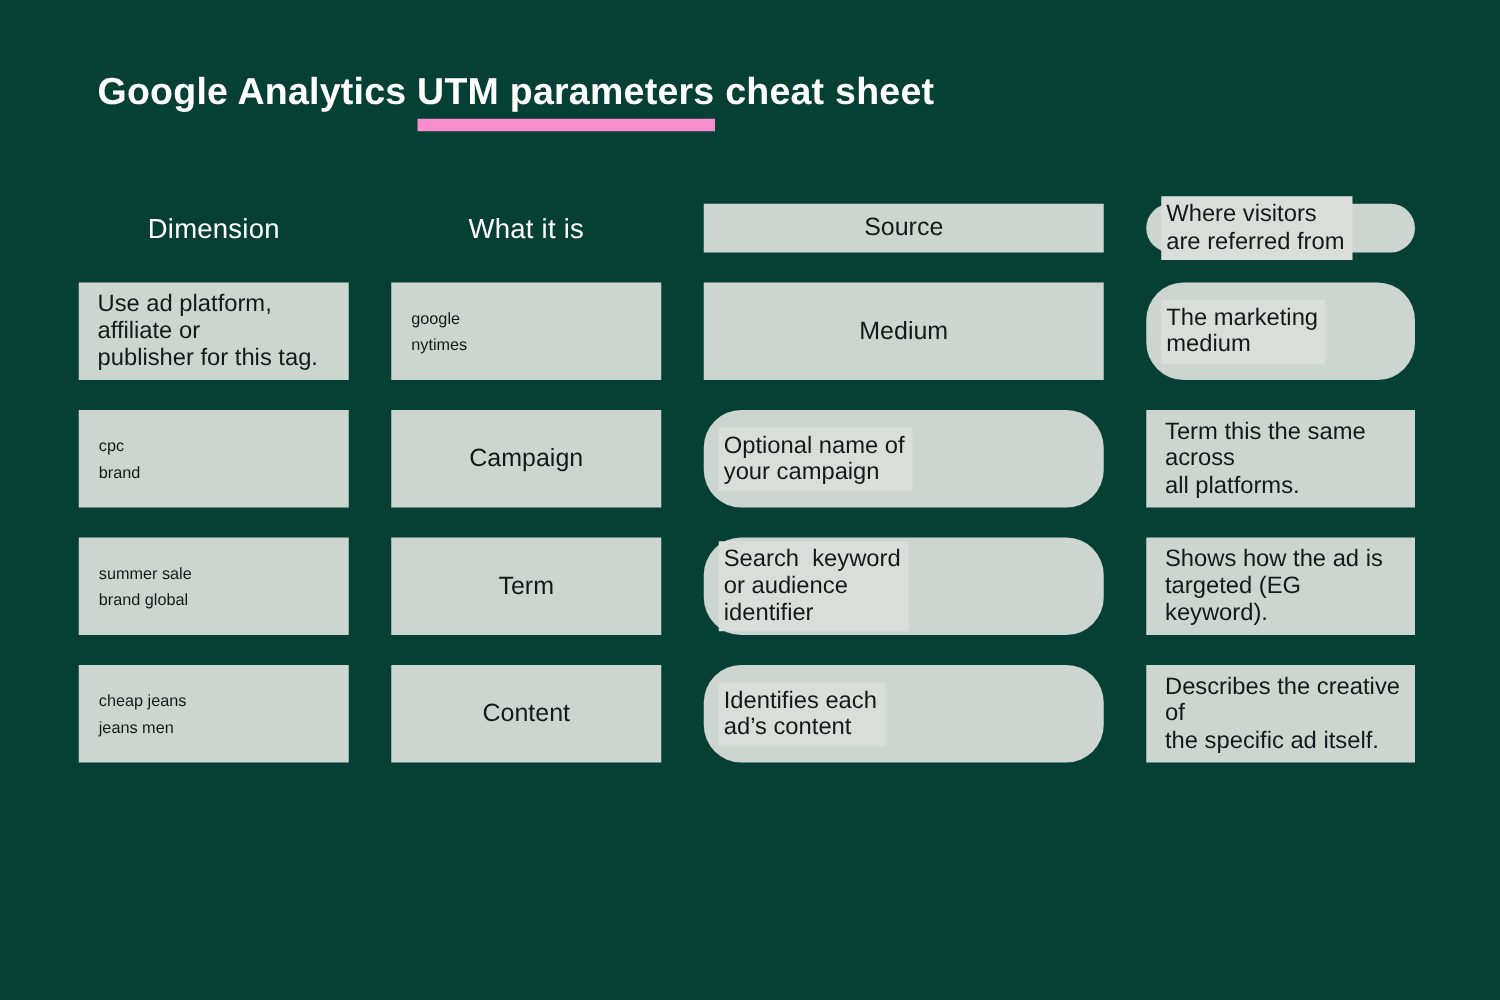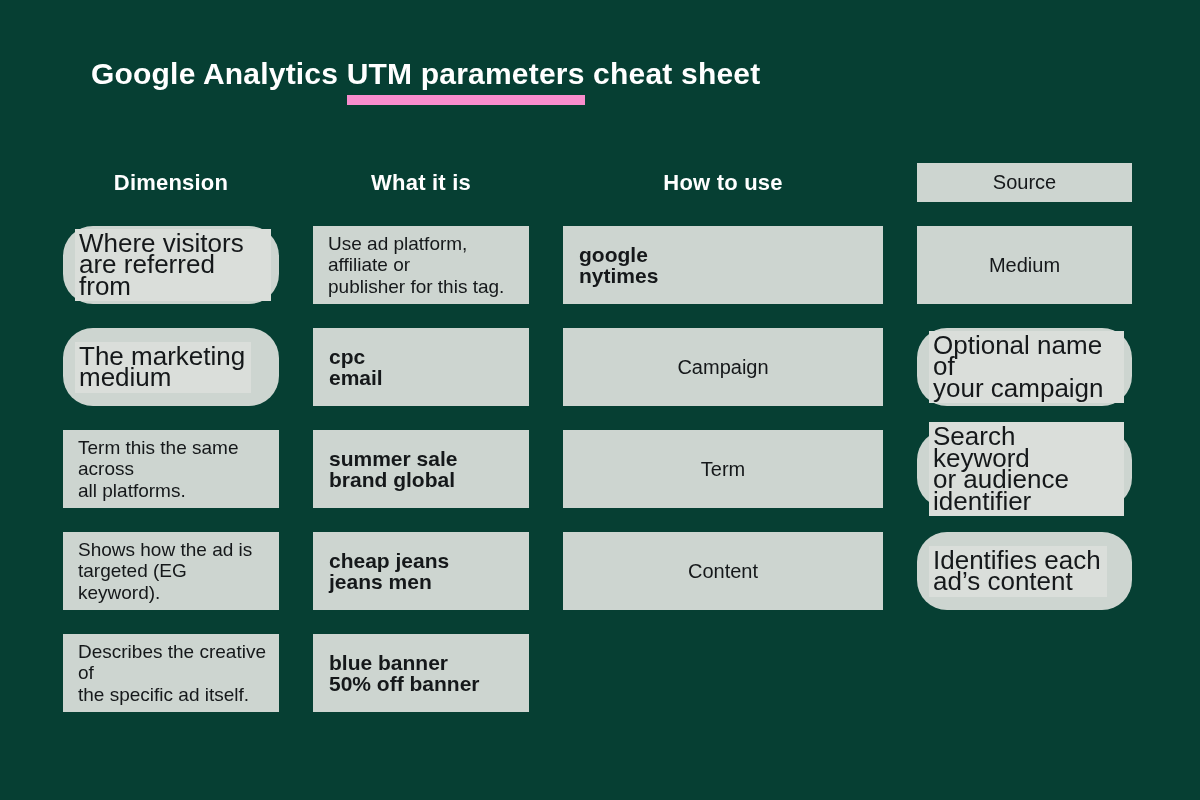--- a/index.html
+++ b/index.html
@@ -18,21 +18,21 @@
     overflow: hidden;
   }
   .canvas {
     position: relative;
     width: 1200px;
     height: 800px;
     background: var(--background);
   }
   .title {
     position: absolute;
-    left: 91px;
+    left: 78px;
     top: 57px;
     font-size: 30px;
     font-weight: 700;
     letter-spacing: 0.2px;
     color: var(--header-text);
     white-space: nowrap;
   }
   .title .underlined {
     border-bottom: 10px solid var(--underline);
     padding-bottom: 5px;
@@ -43,96 +43,95 @@
     top: 163px;
     display: grid;
     grid-template-columns: 216px 216px 320px 215px;
     grid-template-rows: 39px repeat(5, 78px);
     column-gap: 34px;
     row-gap: 24px;
   }
   .col-header {
     color: var(--header-text);
     font-size: 22px;
-    font-weight: 700;
+    font-weight: 400;
     display: flex;
     align-items: center;
     justify-content: center;
     letter-spacing: 0.2px;
     text-align: center;
   }
   .cell {
     background: var(--cell);
     color: var(--cell-text);
     display: flex;
     align-items: center;
   }
   .cell.dim {
     justify-content: center;
     font-size: 20px;
     font-weight: 400;
   }
   .cell.what {
     padding: 0 8px 0 12px;
-    font-size: 26px;
+    font-size: 19px;
     font-weight: 500;
     line-height: 21.5px;
     border-radius: 30px;
   }
   .cell.what .hl {
     background: var(--highlight-box);
     padding: 4px 6px 4px 4px;
     white-space: pre-wrap;
     display: inline-block;
   }
   .cell.how {
     padding: 0 10px 0 15px;
     font-size: 19px;
     font-weight: 400;
     line-height: 21.5px;
     white-space: pre-wrap;
   }
   .cell.ex {
     padding: 0 8px 0 16px;
-    font-size: 21px;
-    font-weight: 700;
+    font-size: 13px;
+    font-weight: 400;
     line-height: 21.5px;
     white-space: pre-wrap;
   }
 </style>
 </head>
 <body>
 
 <div class="canvas">
 
   <h1 class="title"><span>Google Analytics </span><span class="underlined">UTM parameters</span><span> cheat sheet</span></h1>
 
   <div class="grid">
 
     <div class="col-header">Dimension</div>
     <div class="col-header">What it is</div>
-    <div class="col-header">How to use</div>
 
     <div class="cell dim">Source</div>
     <div class="cell what">
         <span class="hl">Where visitors
 are referred from</span>
       </div>
     <div class="cell how">Use ad platform, affiliate or
 publisher for this tag.</div>
     <div class="cell ex">google
 nytimes</div>
 
     <div class="cell dim">Medium</div>
     <div class="cell what">
         <span class="hl">The marketing
 medium</span>
       </div>
     <div class="cell ex">cpc
-email</div>
+brand</div>
 
     <div class="cell dim">Campaign</div>
     <div class="cell what">
         <span class="hl">Optional name of
 your campaign</span>
       </div>
     <div class="cell how">Term this the same across
 all platforms.</div>
     <div class="cell ex">summer sale
 brand global</div>
@@ -148,17 +147,15 @@
     <div class="cell ex">cheap jeans
 jeans men</div>
 
     <div class="cell dim">Content</div>
     <div class="cell what">
         <span class="hl">Identifies each
 ad’s content</span>
       </div>
     <div class="cell how">Describes the creative of
 the specific ad itself.</div>
-    <div class="cell ex">blue banner
-50% off banner</div>
 
   </div>
 </div>
 
 </body></html>

